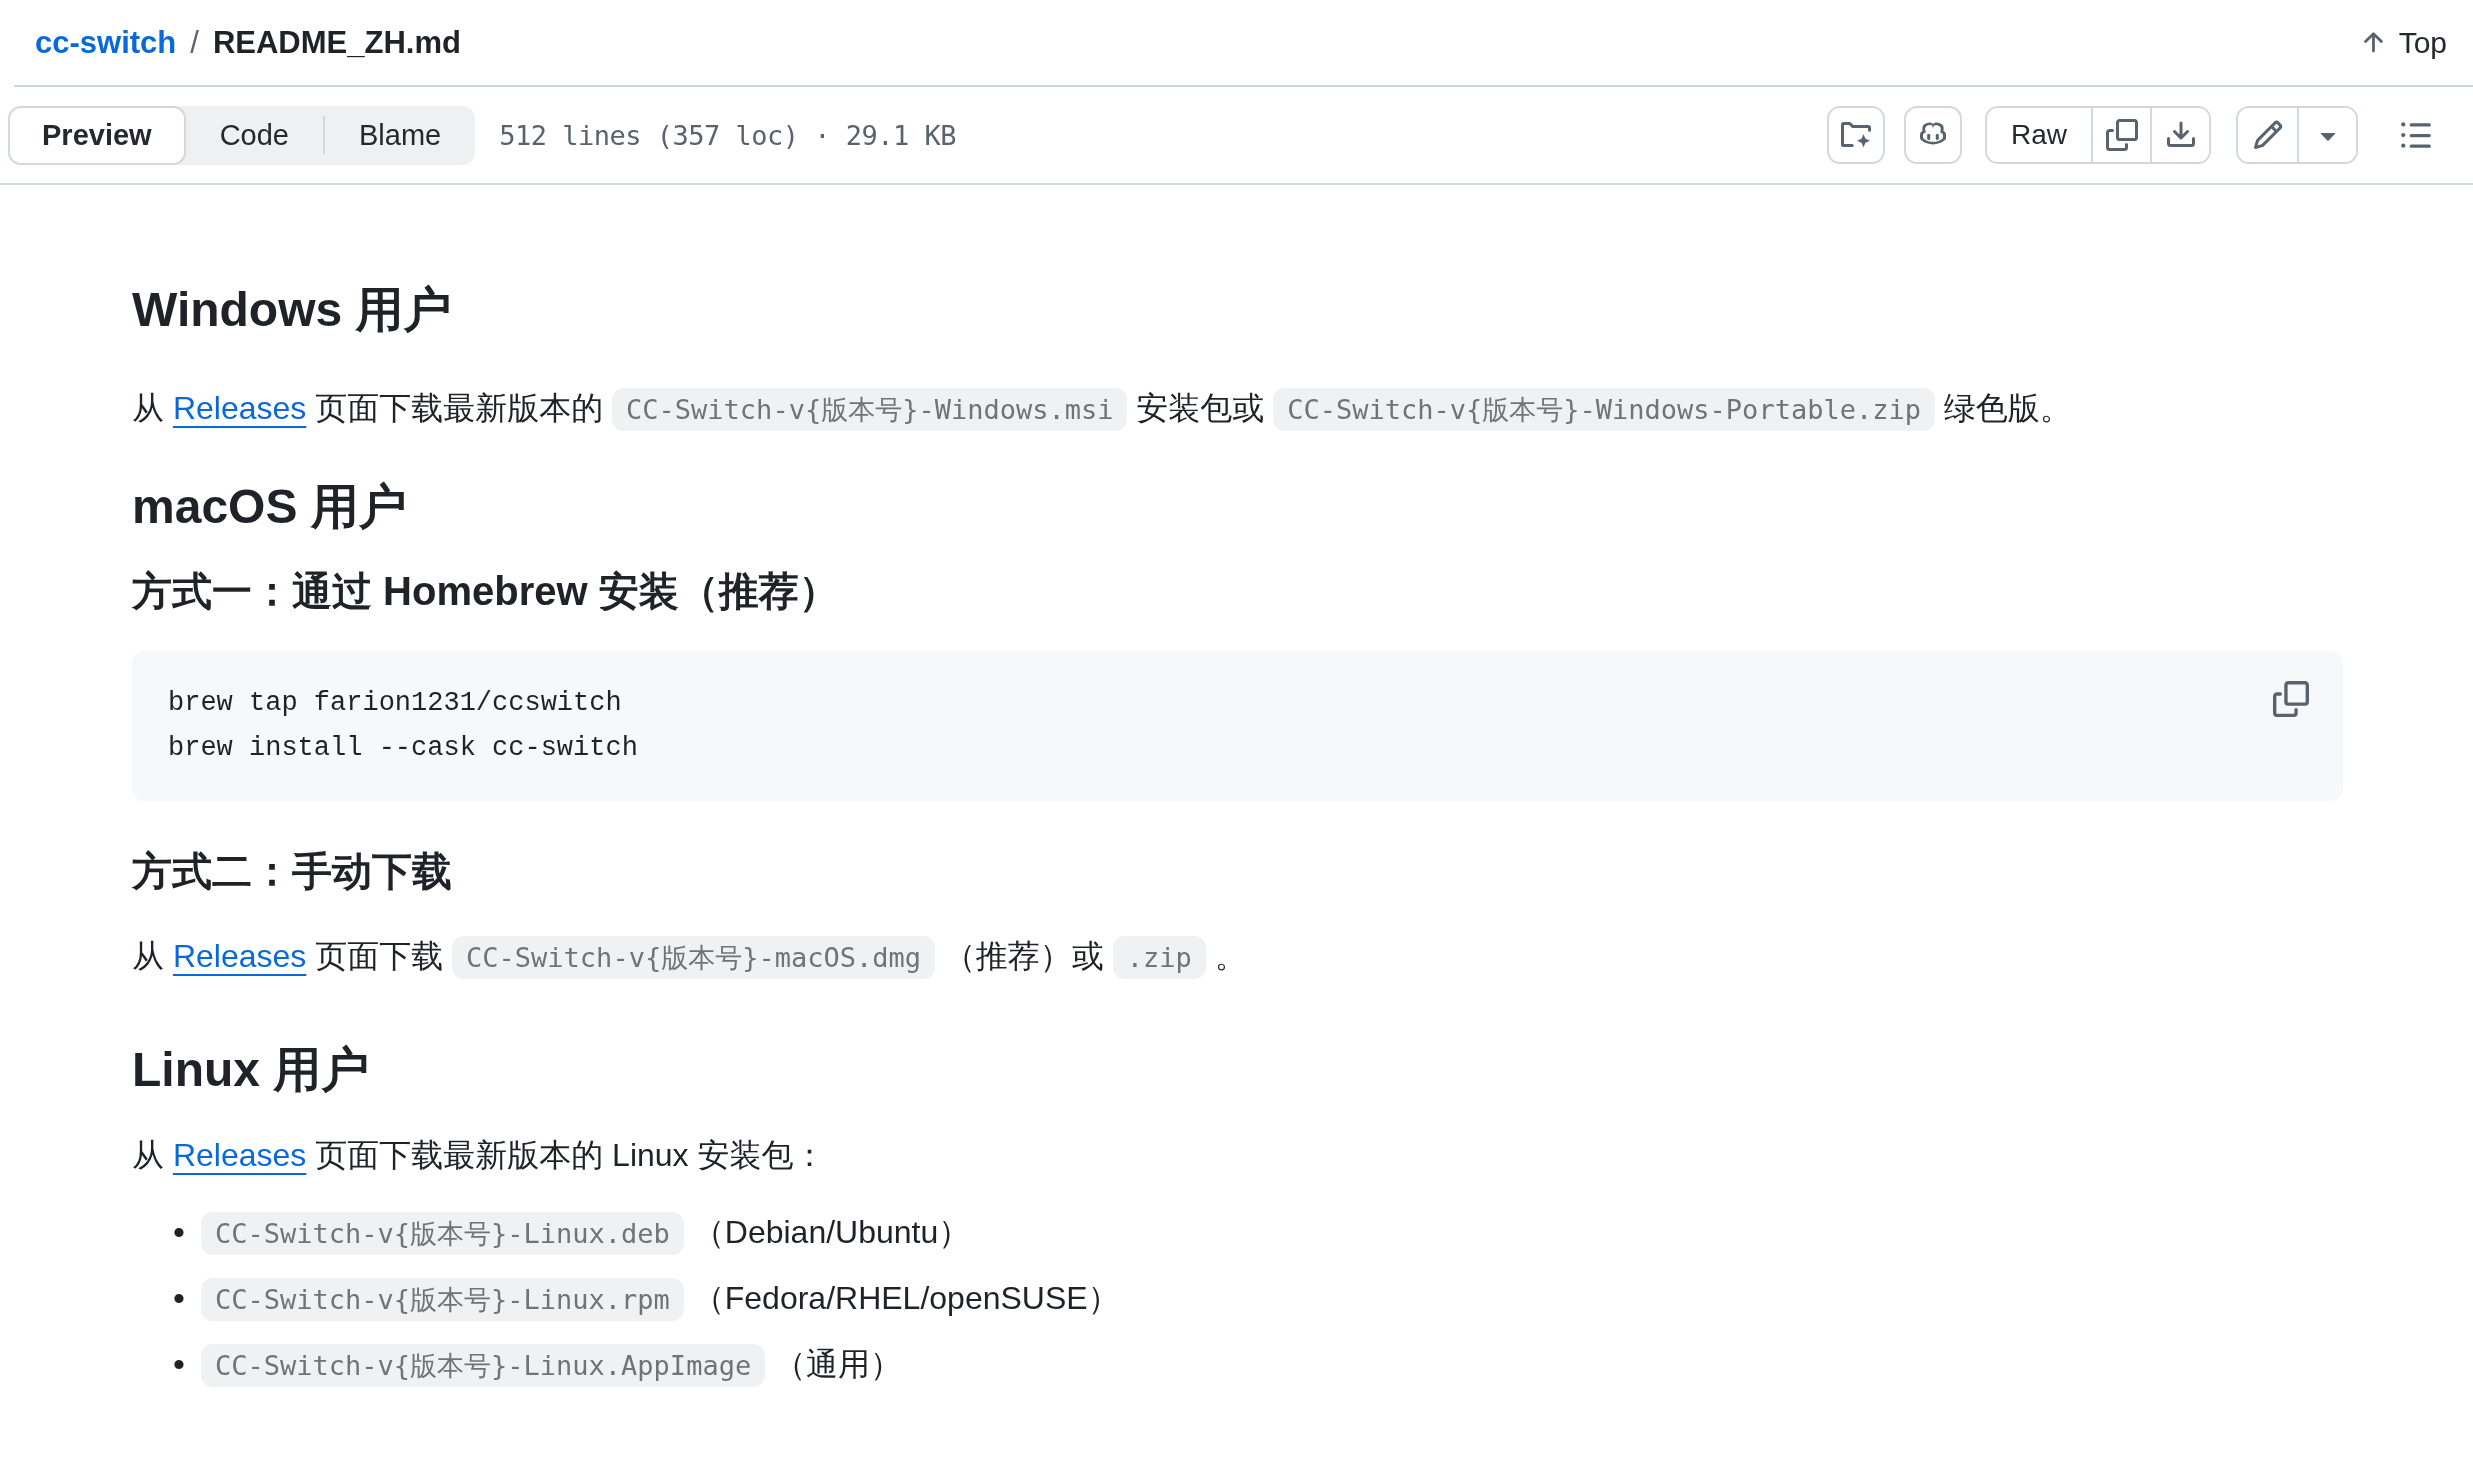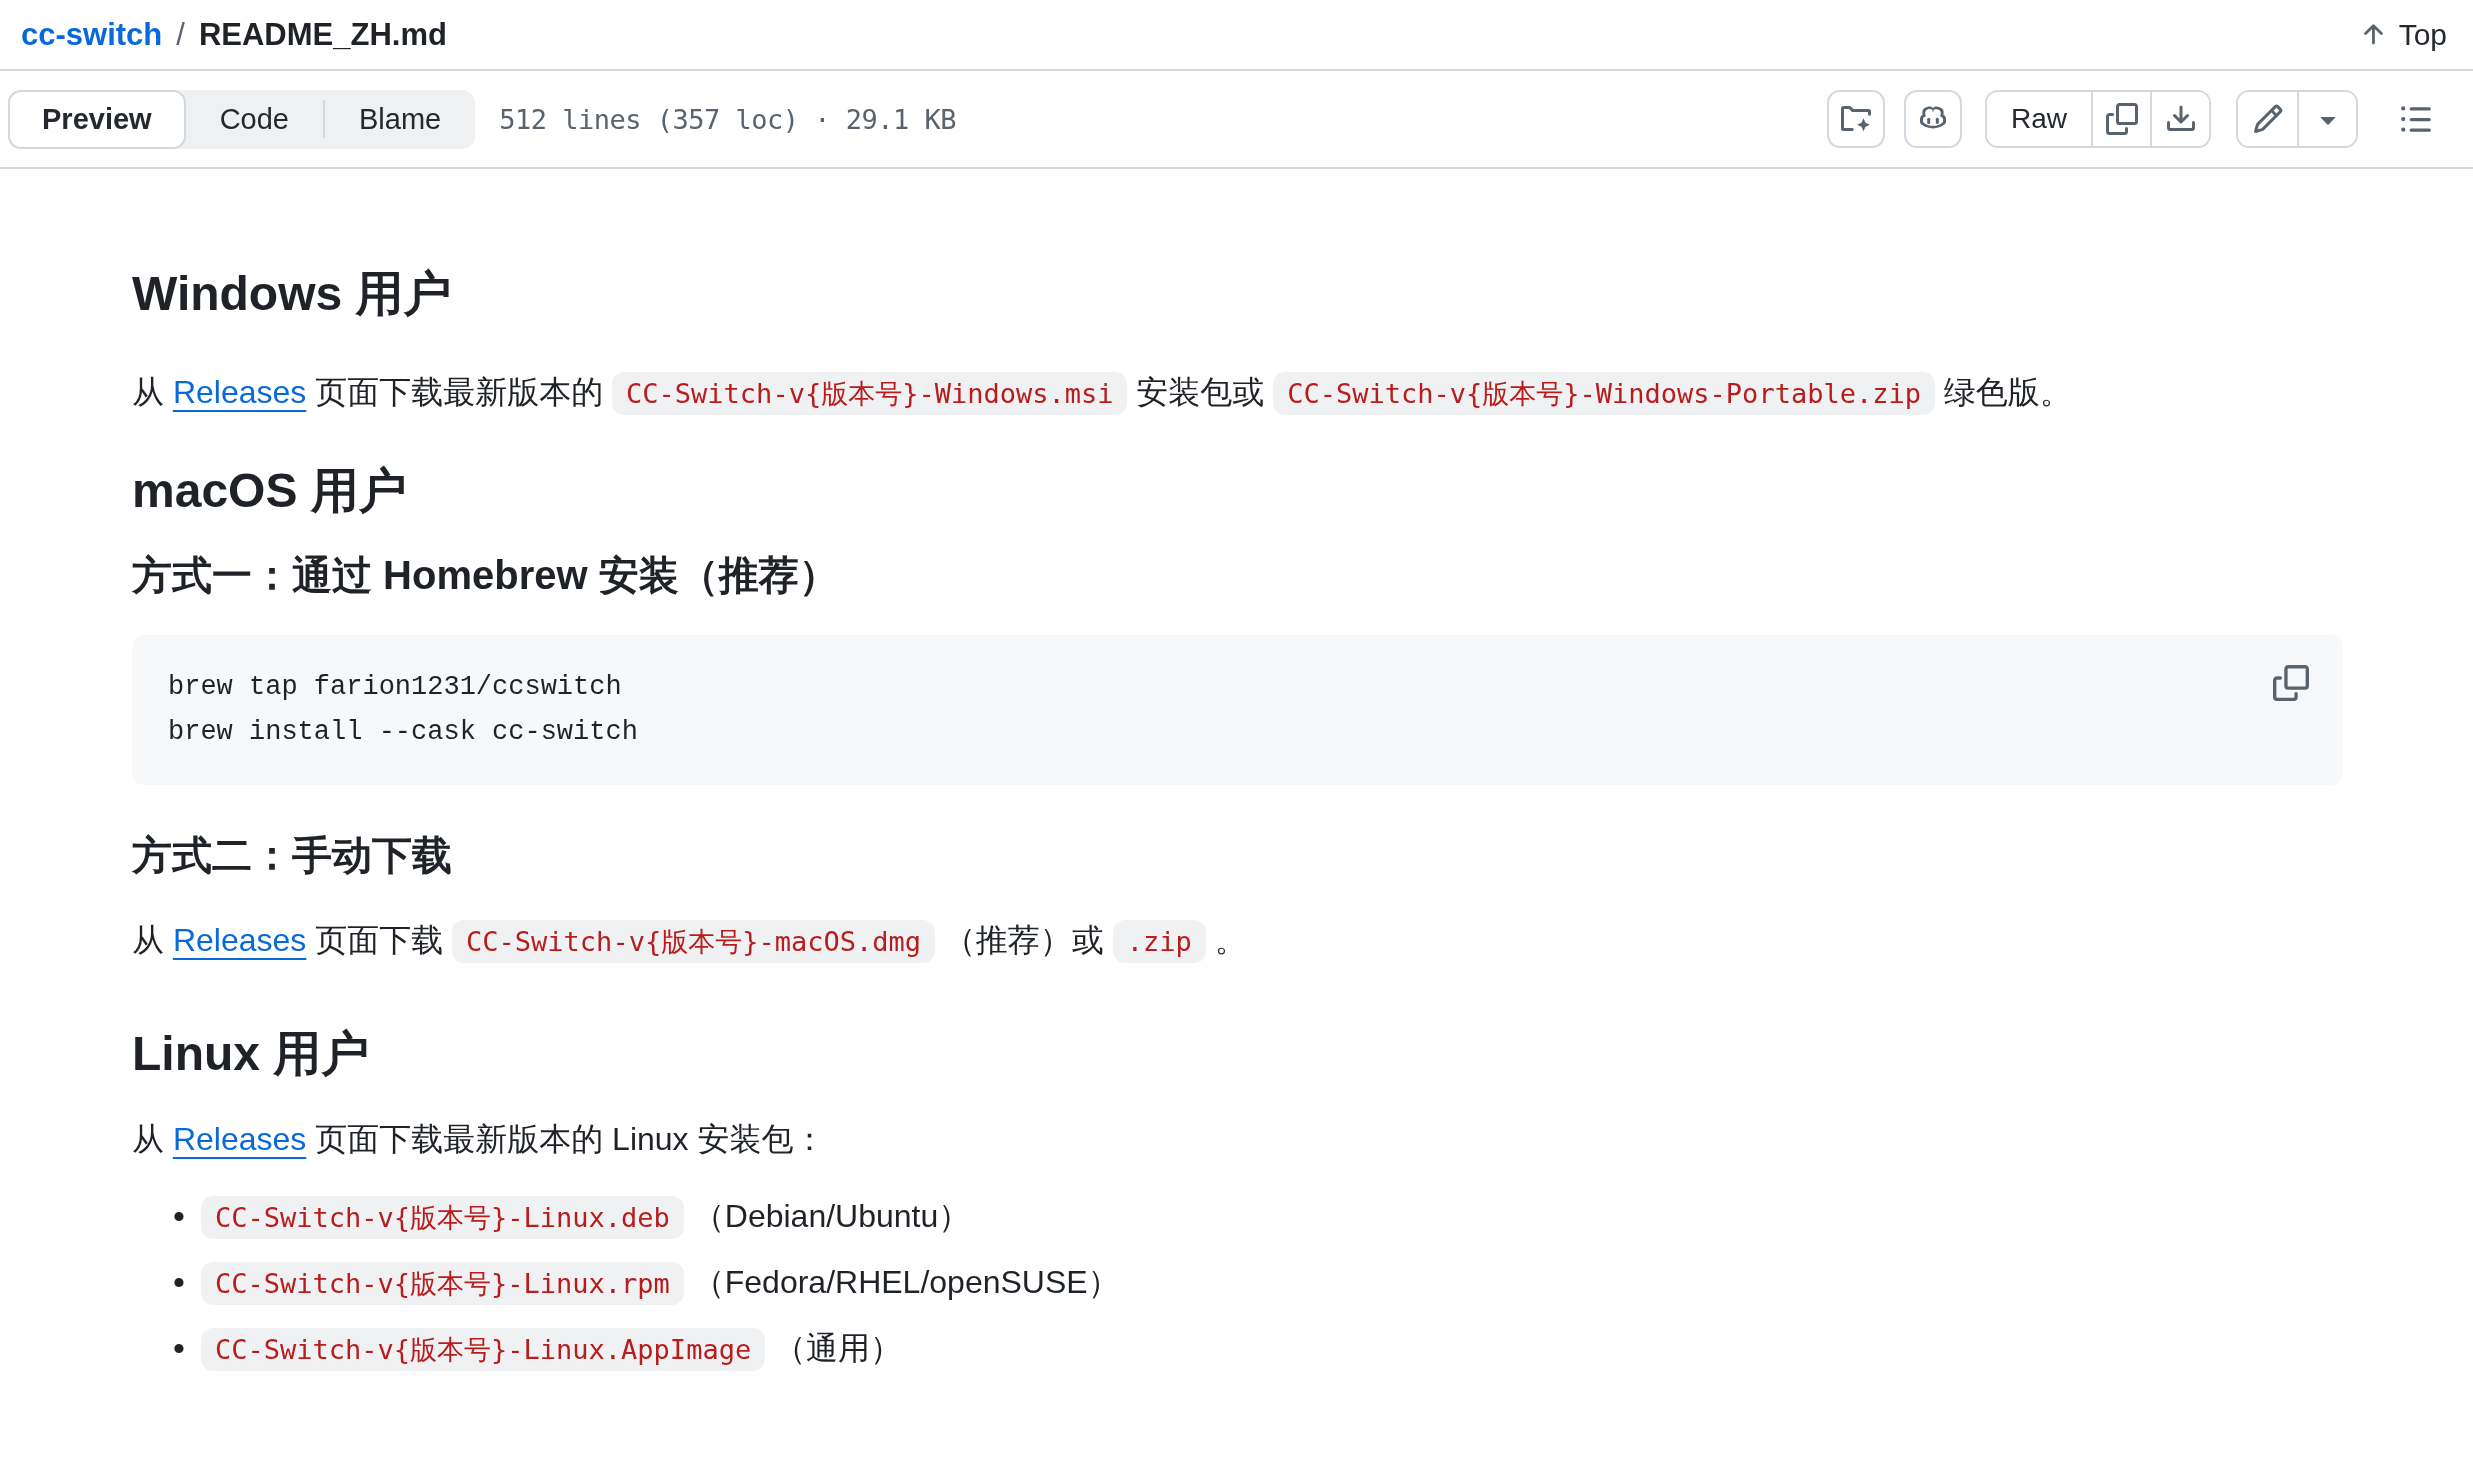--- a/index.html
+++ b/index.html
@@ -2,22 +2,22 @@
 <html><head>
 <meta charset="utf-8">
 <style>
   * { box-sizing: border-box; margin: 0; padding: 0; }
   html,body { width: 2473px; height: 1483px; overflow: hidden; background: #ffffff; }
   body { font-family: "Liberation Sans", sans-serif; color: #1f2328; -webkit-font-smoothing: antialiased; }
   .mono { font-family: "DejaVu Sans Mono", "Liberation Mono", monospace; }
 
   
   .page-header {
-    height: 71px; display: flex; align-items: center;
-    padding: 0 26px 0 21px; border-bottom: 2px solid #d1d9e0;
+    height: 87px; display: flex; align-items: center;
+    padding: 0 26px 0 21px; border-bottom: 2px solid #d1d9e0; margin-left: 14px;
   }
   .breadcrumb { display: flex; align-items: center; gap: 14px; font-size: 31px; }
   .crumb-repo { color: #0969da; font-weight: 600; text-decoration: none; cursor: pointer; }
   .crumb-sep { color: #59636e; font-weight: 400; }
   .crumb-file { color: #1f2328; font-weight: 700; }
   .top-btn {
     margin-left: auto; display: flex; align-items: center; gap: 11px;
     background: none; border: none; cursor: pointer;
     font-size: 30px; color: #25292e; font-family: inherit; font-weight: 400;
   }
@@ -74,21 +74,21 @@
   .mt-pre { margin-top: 35px; }
   .mt-h3-m2 { margin-top: 45px; }
   .mt-p2 { margin-top: 35px; line-height: 51px; }
   .mt-h2-linux { margin-top: 57px; }
   .mt-p3 { margin-top: 32px; line-height: 48px; }
   .mt-ul { margin-top: 28px; }
 
   .inline-code {
     font-family: "DejaVu Sans Mono", "Liberation Mono", monospace;
     font-size: 27px; background: #eff1f3; border-radius: 12px;
-    padding: 6px 14px; white-space: nowrap; color: #b91c1c;
+    padding: 6px 14px; white-space: nowrap; color: #737373;
   }
   .md-link { color: #0969da; text-decoration: underline; text-decoration-thickness: 2px; text-underline-offset: 7px; cursor: pointer; }
 
   .code-block {
     position: relative; background: #f6f8fa; border-radius: 12px;
     padding: 30px 36px;
   }
   .code-block pre {
     font-family: Liberation Mono, monospace;
     font-size: 27px; line-height: 45px; color: #1f2328; white-space: pre;

